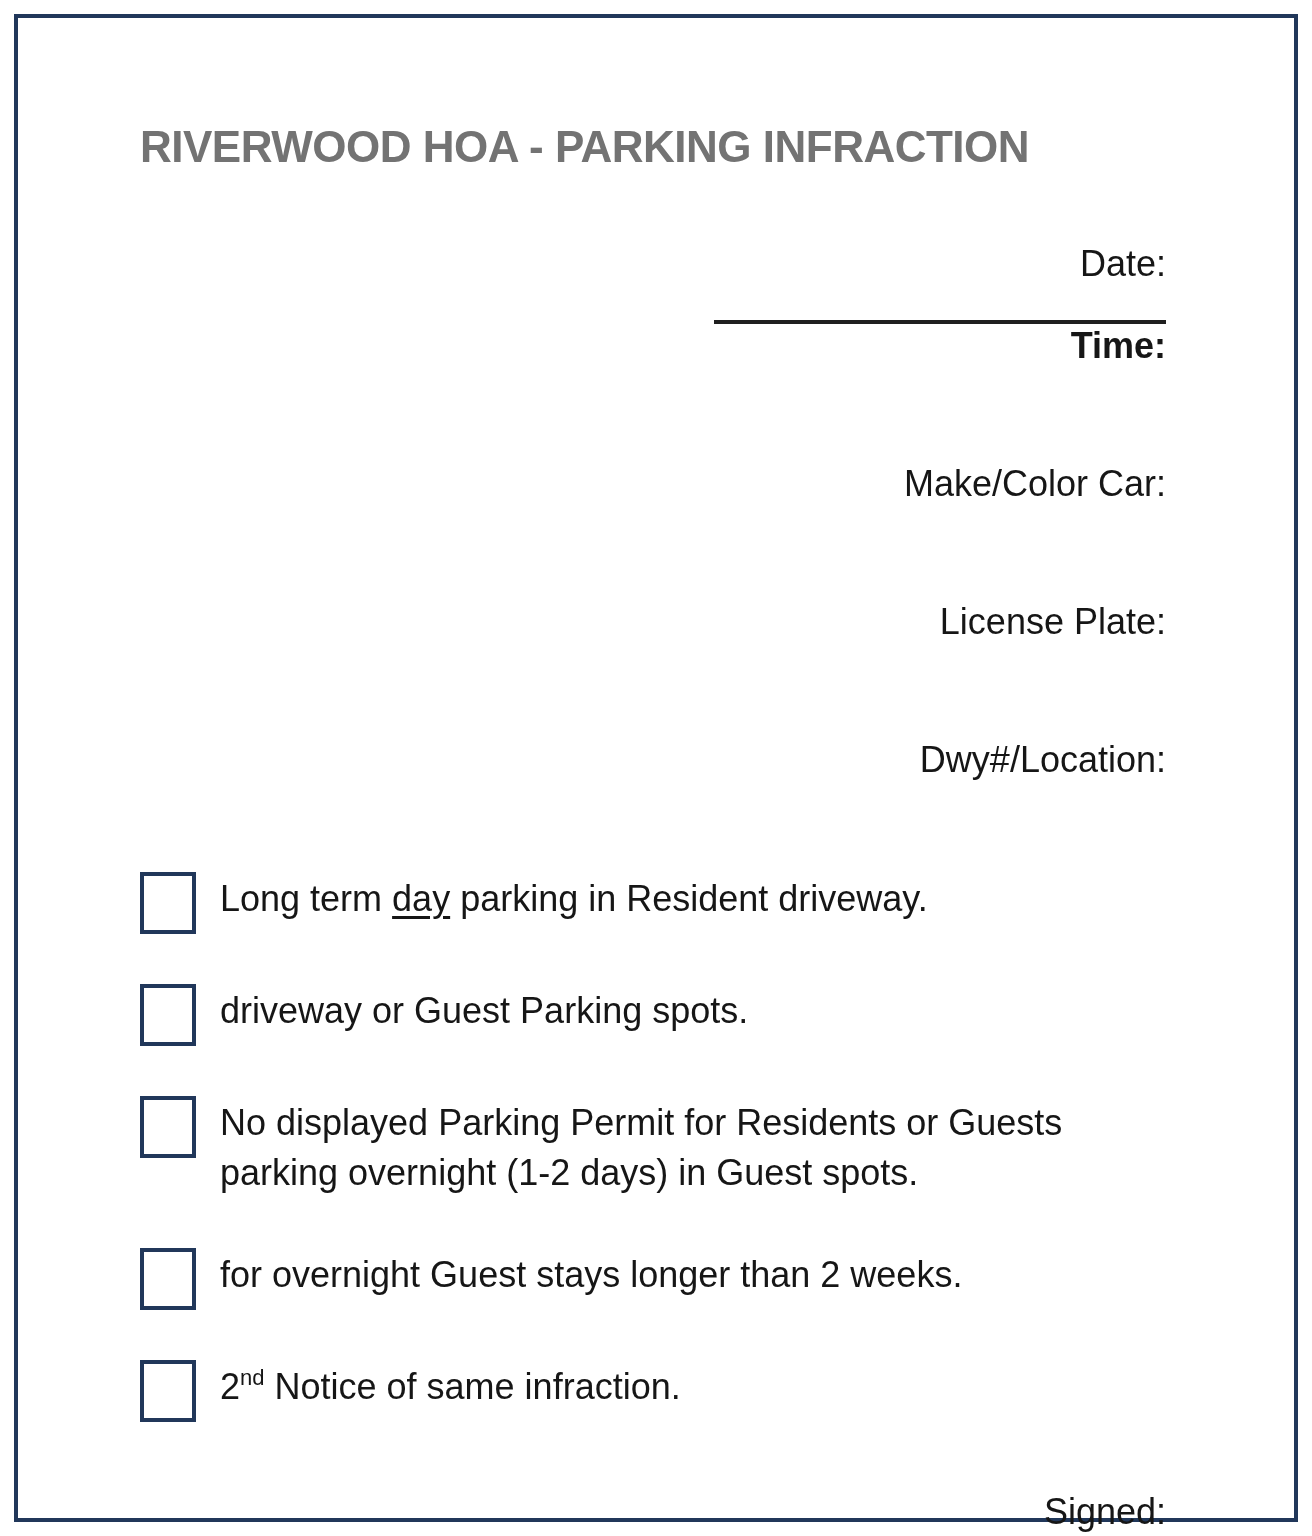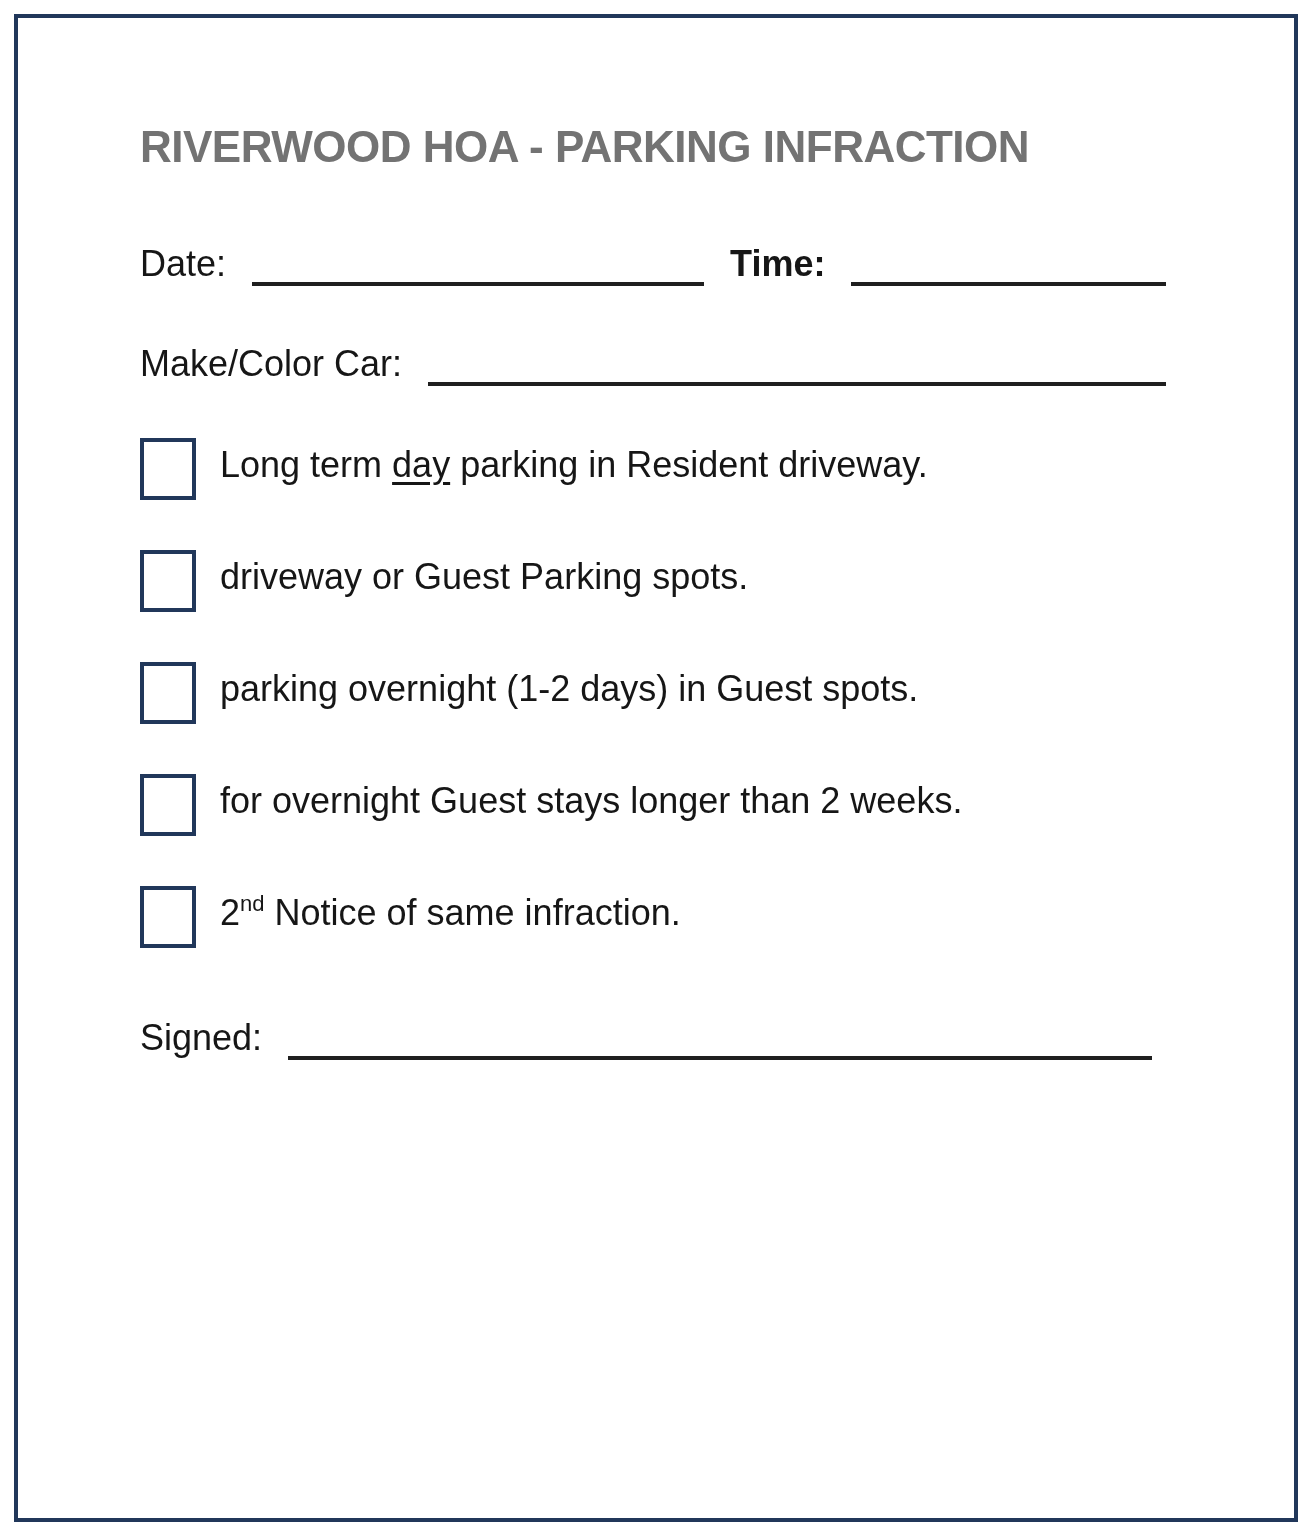--- a/index.html
+++ b/index.html
@@ -39,20 +39,21 @@
     letter-spacing: -0.5px;
     color: #737373;
     white-space: nowrap;
   }
   .field-row {
     display: flex;
     align-items: flex-end;
     margin-top: 56px;
     font-size: 36px;
     line-height: 44px;
+    flex-direction: column;
   }
   .field-row.date-time-row { margin-top: 70px; }
   .field-label {
     white-space: nowrap;
     flex: 0 0 auto;
   }
   .fill-line {
     display: inline-block;
     height: 38px;
     border-bottom: 4px solid var(--line);
@@ -105,39 +106,48 @@
       <span class="fill-line date-line"></span>
       <span class="field-label time-label">Time:</span>
       <span class="fill-line grow"></span>
     </div>
 
     <div class="field-row">
       <span class="field-label">Make/Color Car:</span>
       <span class="fill-line grow"></span>
     </div>
 
+    <div class="field-row">
+      <span class="field-label">License Plate:</span>
+      <span class="fill-line grow"></span>
+    </div>
 
+    <div class="field-row">
+      <span class="field-label">Dwy#/Location:</span>
+      <span class="fill-line grow"></span>
+    </div>
 
     <div class="infraction-list">
 
       <div class="infraction-item">
         <span class="checkbox"></span>
         <div class="infraction-text"><span>Long term </span><span class="u">day</span><span> parking in Resident driveway.</span></div>
       </div>
 
       <div class="infraction-item">
         <span class="checkbox"></span>
         <div class="infraction-text">
           <div>driveway or Guest Parking spots.</div>
         </div>
       </div>
 
       <div class="infraction-item">
         <span class="checkbox"></span>
         <div class="infraction-text">
+          <div>No displayed Parking Permit for Residents or Guests</div>
           <div>parking overnight (1-2 days) in Guest spots.</div>
         </div>
       </div>
 
       <div class="infraction-item">
         <span class="checkbox"></span>
         <div class="infraction-text">
           <div>for overnight Guest stays longer than 2 weeks.</div>
         </div>
       </div>

